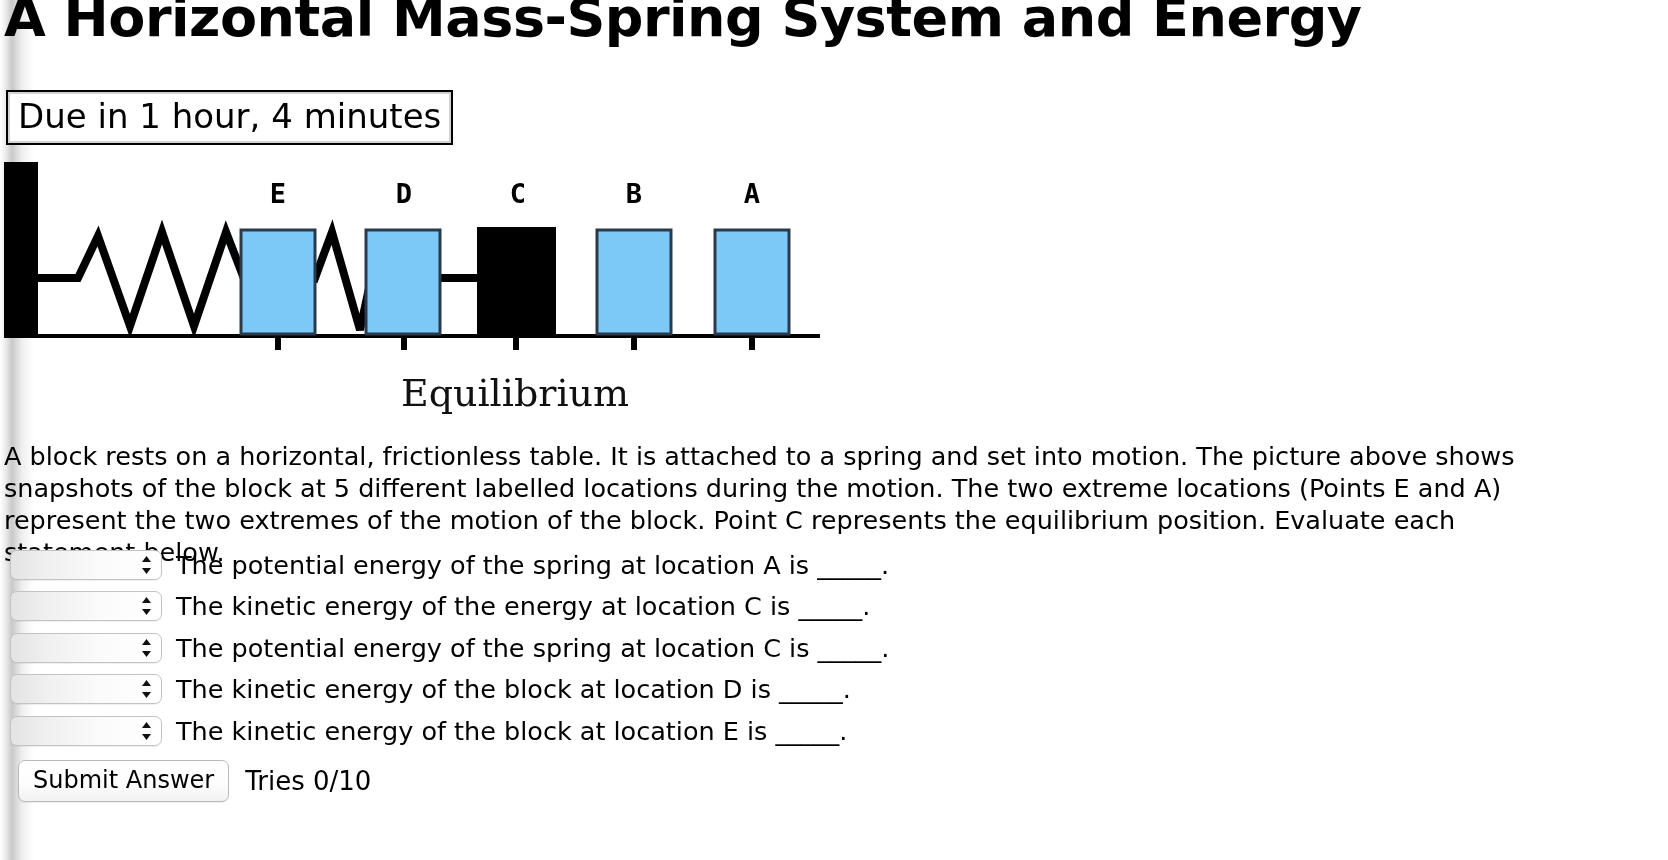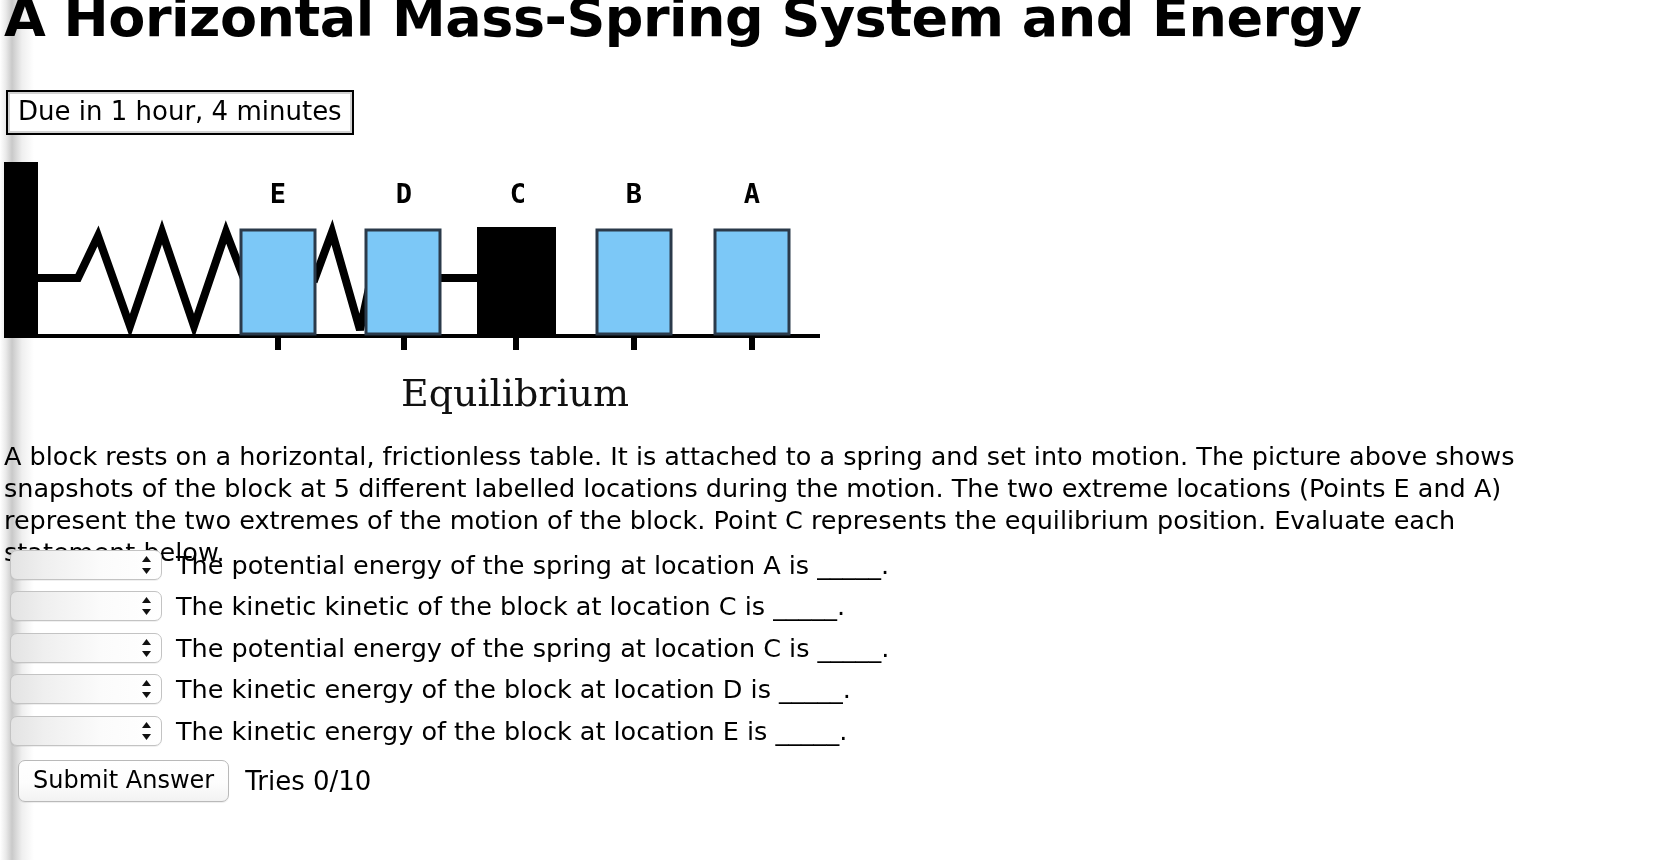--- a/index.html
+++ b/index.html
@@ -34,21 +34,21 @@
   #due-box {
     position: absolute;
     left: 6px; top: 90px;
     border: 2px solid #000;
     background: #ffffff;
     padding: 0;
   }
   #due-inner {
     border: 2px solid #d2d2d2;
     padding: 2px 8px 4px 8px;
-    font-size: 26px;
+    font-size: 34px;
     color: #000;
     white-space: nowrap;
     line-height: 1.2;
   }
 
   
   #figure {
     position: absolute;
     left: 0px; top: 158px;
     width: 830px; height: 258px;
@@ -196,21 +196,21 @@
 
     <div class="q-row">
       <div class="dropdown">
         <span class="chev">
           <svg width="11" height="20" viewBox="0 0 11 20">
               <path d="M5.5 1 L10 7 L1 7 Z" fill="#111"></path>
               <path d="M5.5 19 L10 13 L1 13 Z" fill="#111"></path>
             </svg>
         </span>
       </div>
-      <span class="q-text">The kinetic kinetic of the block at location C is _____.</span>
+      <span class="q-text">The kinetic energy of the energy at location C is _____.</span>
     </div>
 
     <div class="q-row">
       <div class="dropdown">
         <span class="chev">
           <svg width="11" height="20" viewBox="0 0 11 20">
               <path d="M5.5 1 L10 7 L1 7 Z" fill="#111"></path>
               <path d="M5.5 19 L10 13 L1 13 Z" fill="#111"></path>
             </svg>
         </span>

